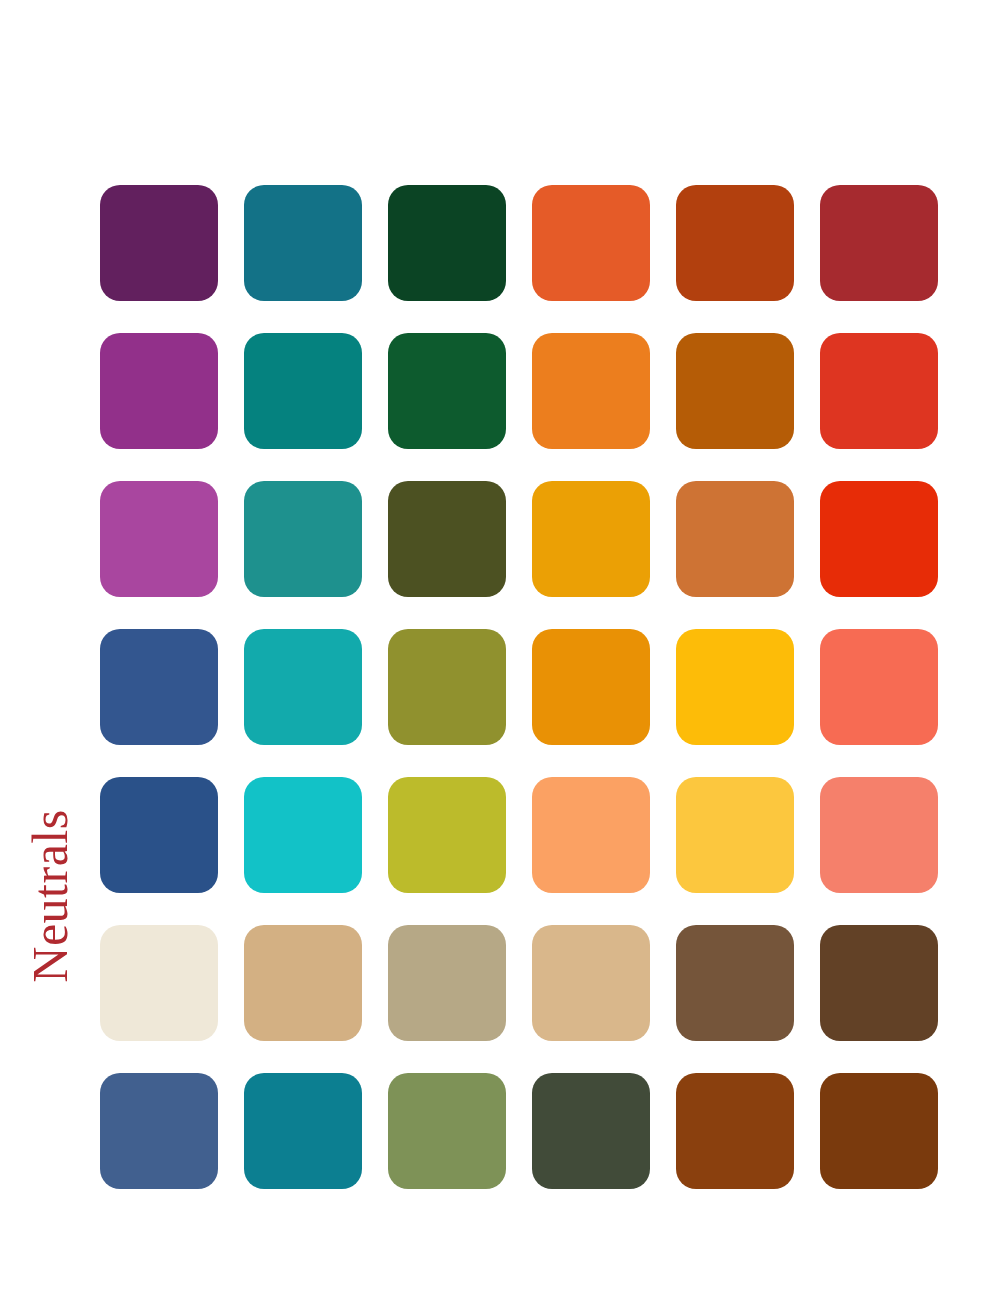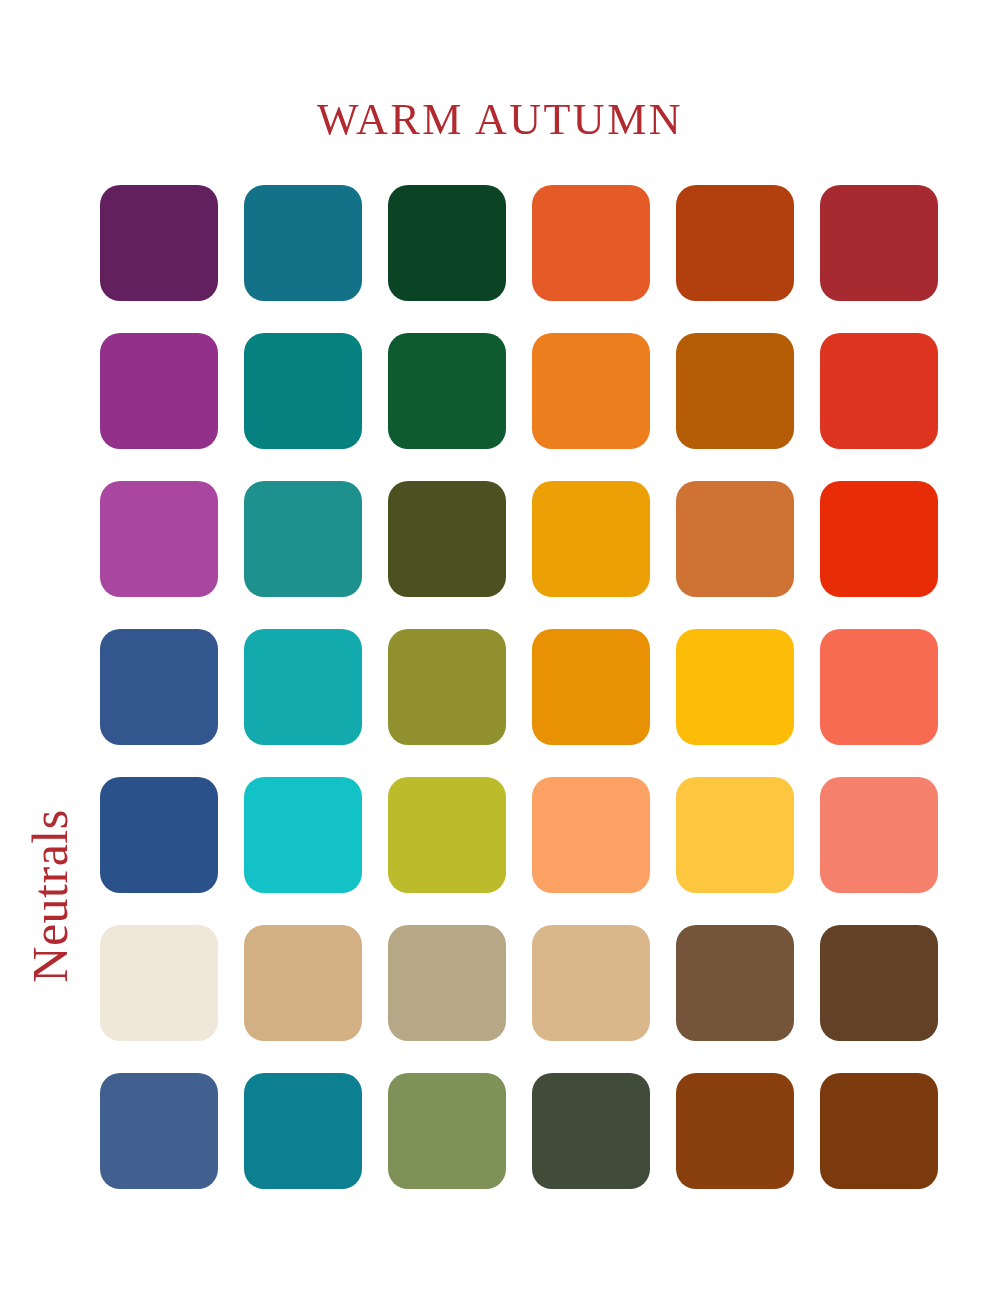--- a/index.html
+++ b/index.html
@@ -74,21 +74,20 @@
     color: #B02A30;
     white-space: nowrap;
     letter-spacing: 0.5px;
   }
 </style>
 </head>
 <body style="background: rgb(255, 255, 255);">
 
 <div id="palette-page">
 
-  <div id="palette-title">WARM AUTUMN</div>
 
   <div id="swatch-grid">
 
     <div class="swatch-row">
       <div class="color-swatch" title="#62205E" style="background-color: rgb(98, 32, 94);"></div>
       <div class="color-swatch" title="#137287" style="background-color: rgb(19, 114, 135);"></div>
       <div class="color-swatch" title="#0B4424" style="background-color: rgb(11, 68, 36);"></div>
       <div class="color-swatch" title="#E55B28" style="background-color: rgb(229, 91, 40);"></div>
       <div class="color-swatch" title="#B2400E" style="background-color: rgb(178, 64, 14);"></div>
       <div class="color-swatch" title="#A62A2F" style="background-color: rgb(166, 42, 47);"></div>

